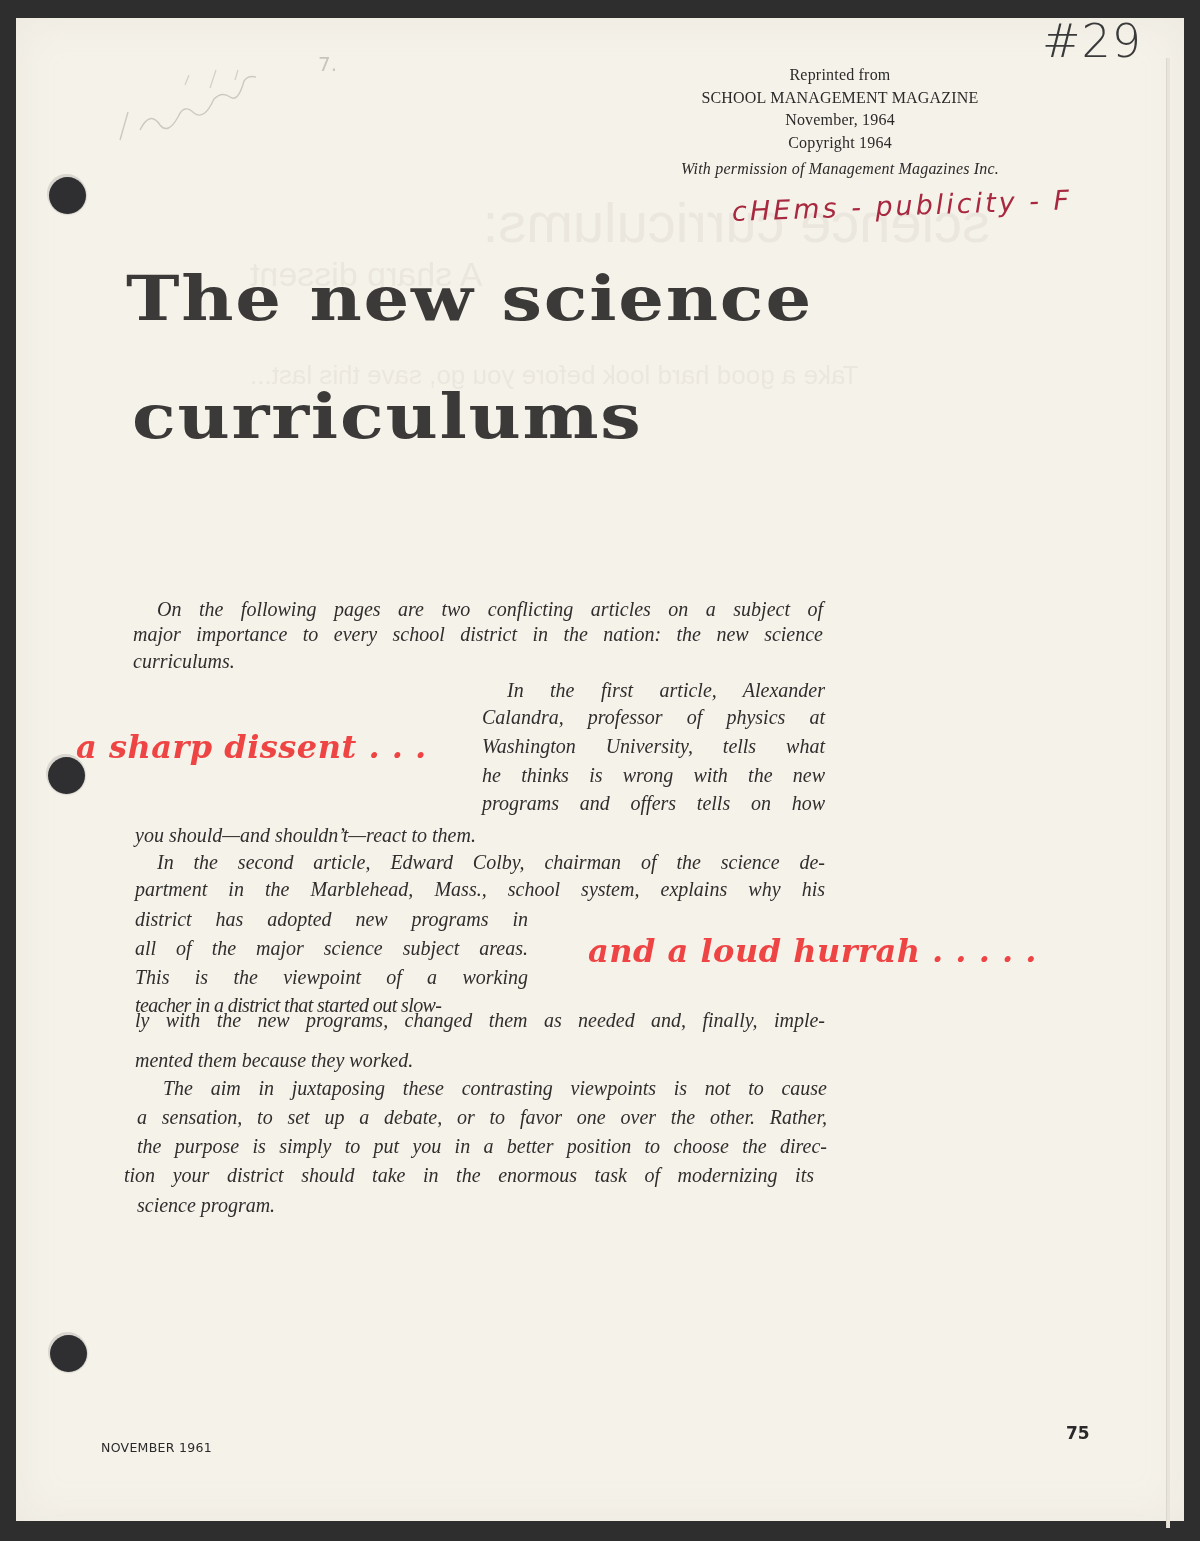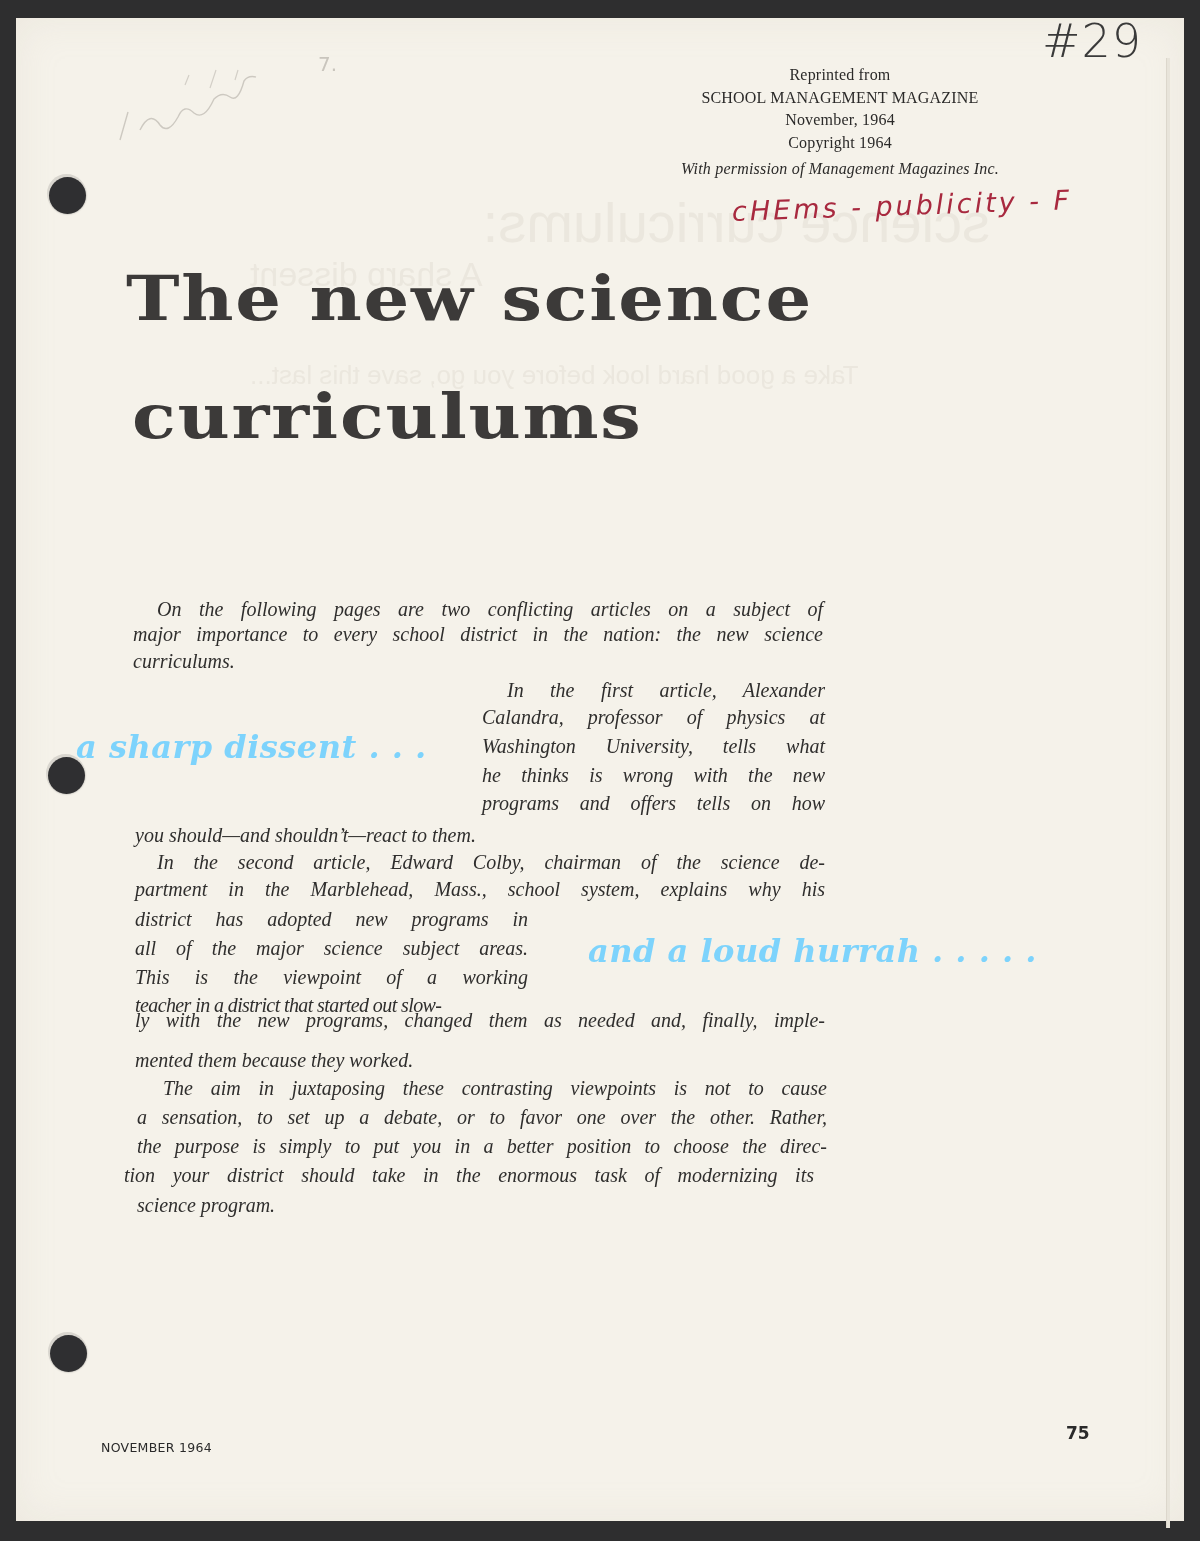--- a/index.html
+++ b/index.html
@@ -43,21 +43,21 @@
     color: #3c3a39; font-size: 62px; letter-spacing: 1.5px; white-space: nowrap;
     transform: scaleX(1.16); transform-origin: left top;
   }
   .body {
     font-family: "Liberation Serif", "DejaVu Serif", serif; font-style: italic;
     color: #2f2e2d; font-size: 20px; white-space: nowrap;
   }
   .just { text-align: justify; text-align-last: justify; }
   .display {
     font-family: "DejaVu Serif", "Liberation Serif", serif; font-style: italic;
-    font-weight: bold; color: #7dd3fc; font-size: 32px; white-space: nowrap;
+    font-weight: bold; color: #ef4444; font-size: 32px; white-space: nowrap;
     letter-spacing: 0.5px;
   }
   .footer {
     font-family: "DejaVu Sans", "Liberation Sans", sans-serif; color: #2a2a2a;
     white-space: nowrap;
   }
   .bleed {
     position: absolute; font-family: "Liberation Sans", sans-serif; color: #ebe7de;
     white-space: nowrap; transform: scaleX(-1); pointer-events: none;
   }
@@ -121,14 +121,14 @@
 <div class="abs body just" style="left:135px;top:1009px;width:690px;">ly with the new programs, changed them as needed and, finally, imple-</div>
 <div class="abs body" style="left:135px;top:1049px;">mented them because they worked.</div>
 <div class="abs display" style="left:588px;top:932px;">and a loud hurrah . . . . .</div>
 
 <div class="abs body just" style="left:163px;top:1077px;width:664px;">The aim in juxtaposing these contrasting viewpoints is not to cause</div>
 <div class="abs body just" style="left:137px;top:1106px;width:690px;">a sensation, to set up a debate, or to favor one over the other. Rather,</div>
 <div class="abs body just" style="left:137px;top:1135px;width:690px;">the purpose is simply to put you in a better position to choose the direc-</div>
 <div class="abs body just" style="left:124px;top:1164px;width:690px;">tion your district should take in the enormous task of modernizing its</div>
 <div class="abs body" style="left:137px;top:1194px;">science program.</div>
 
-<div class="abs footer" style="left:101px;top:1440px;font-size:12.5px;letter-spacing:0.3px;">NOVEMBER 1964</div>
+<div class="abs footer" style="left:101px;top:1440px;font-size:12.5px;letter-spacing:0.3px;">NOVEMBER 1961</div>
 <div class="abs footer" style="left:1066px;top:1423px;font-size:17px;font-weight:bold;">75</div>
 
 </body></html>

